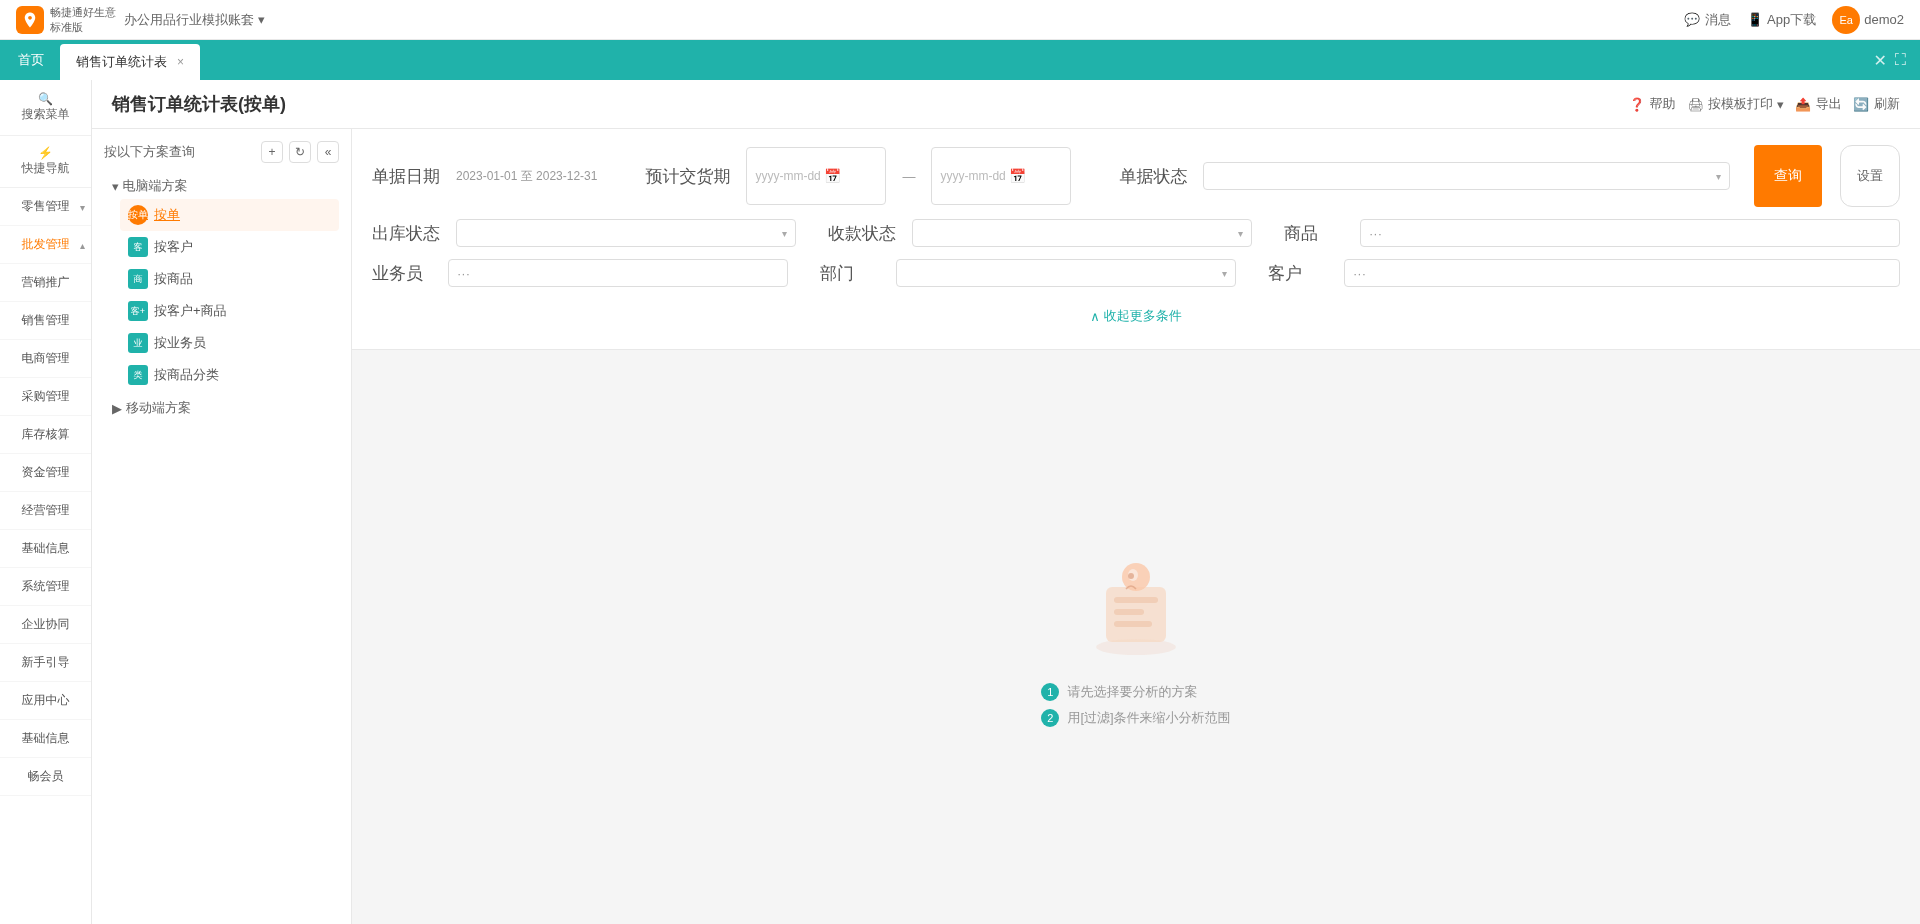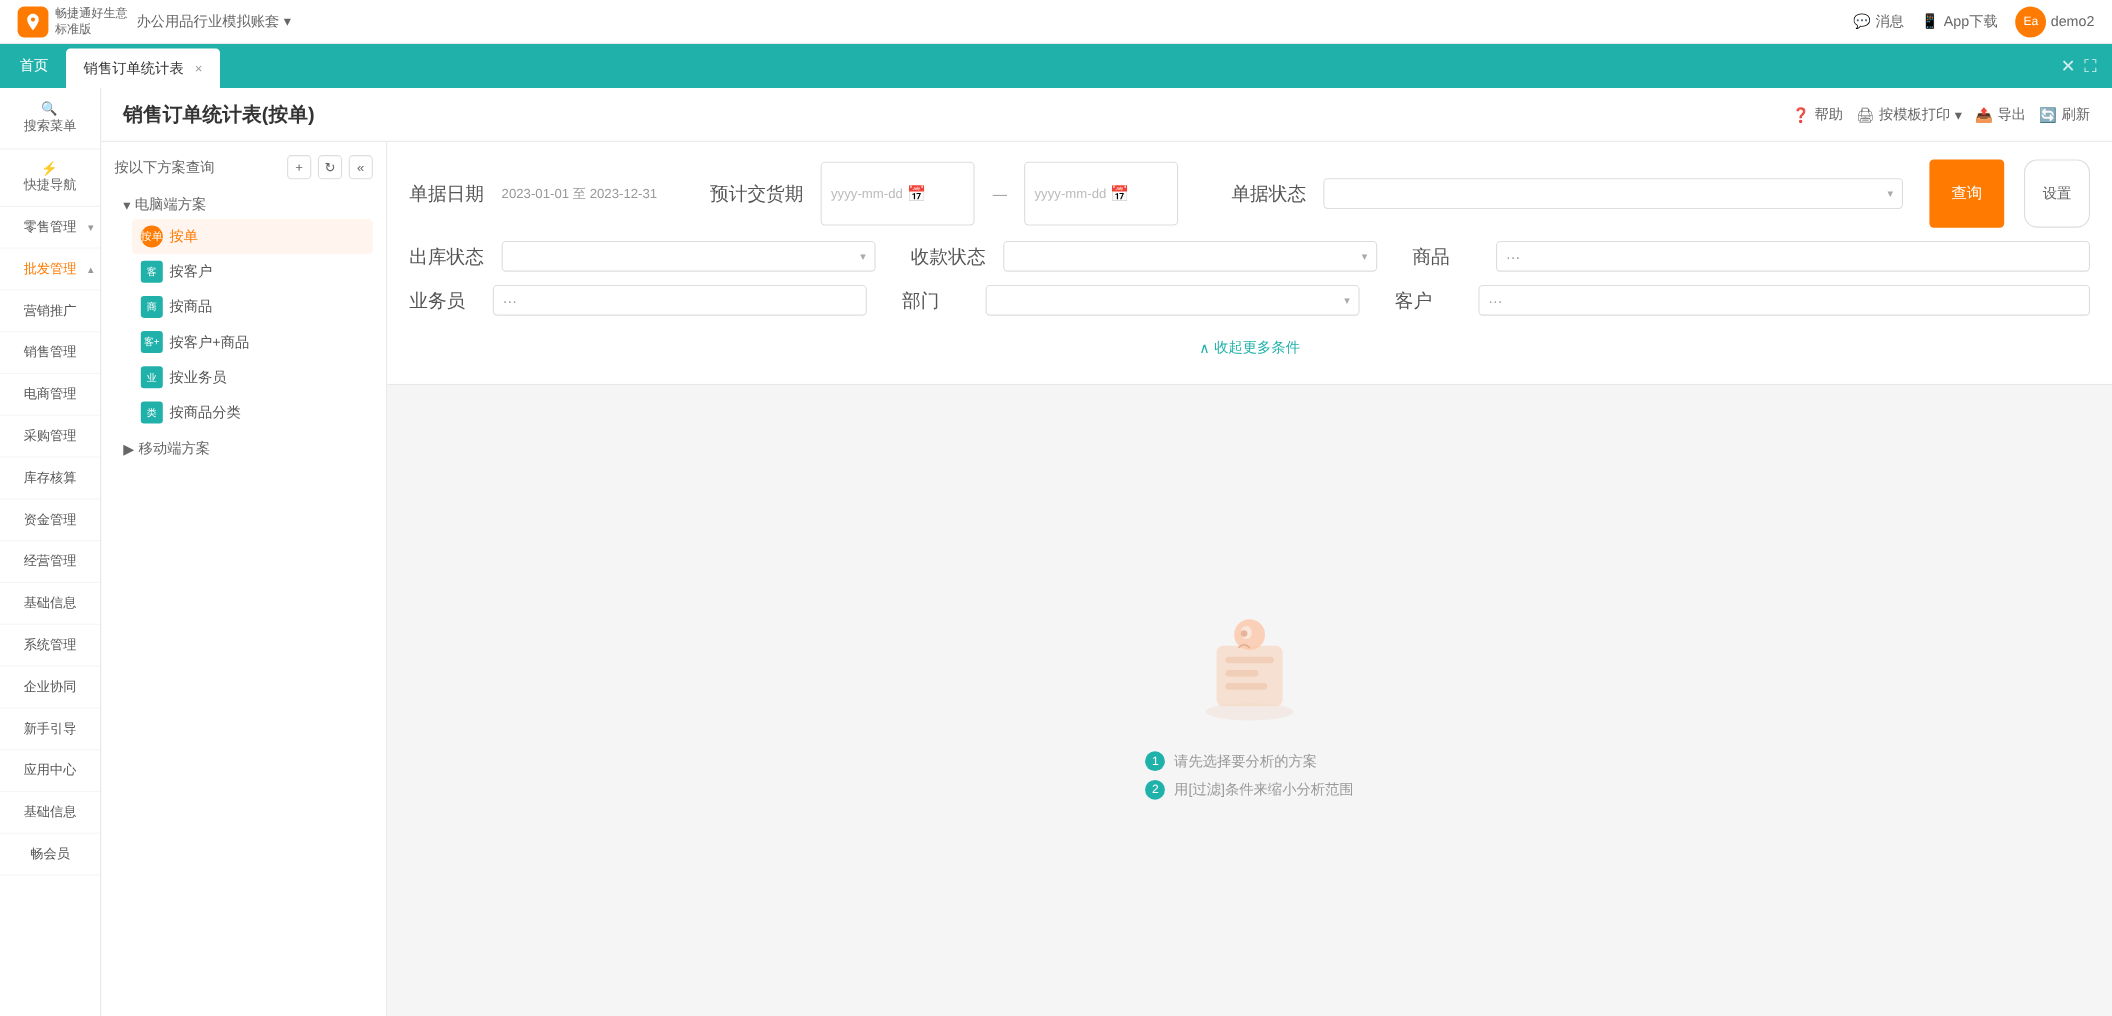--- a/index.html
+++ b/index.html
@@ -52,21 +52,21 @@
     
     .content-area { display: flex; flex: 1; overflow: hidden; }
 
     
     .left-panel { width: 260px; background: #fff; border-right: 1px solid #e8e8e8; padding: 12px; flex-shrink: 0; overflow-y: auto; }
     .left-panel-header { display: flex; align-items: center; justify-content: space-between; margin-bottom: 10px; }
     .left-panel-title { font-size: 13px; color: #666; }
     .left-panel-icons { display: flex; gap: 6px; }
     .left-panel-icon { width: 22px; height: 22px; border-radius: 4px; border: 1px solid #ddd; display: flex; align-items: center; justify-content: center; cursor: pointer; color: #666; font-size: 12px; }
     .tree-item { padding: 6px 8px; cursor: pointer; border-radius: 4px; display: flex; align-items: center; gap: 6px; font-size: 13px; color: #555; }
-    .tree-item.active { background: #fff5ee; color: #ff7a00; }
+    .tree-item.active { background: #fff5ee; color: #ff7a00; text-decoration: underline; }
     .tree-item .tree-icon { width: 20px; height: 20px; border-radius: 50%; background: #ff7a00; display: flex; align-items: center; justify-content: center; color: white; font-size: 11px; flex-shrink: 0; }
     .tree-item .tree-icon.square { border-radius: 3px; background: #20b2aa; }
     .tree-section { margin-bottom: 4px; }
     .tree-section-header { display: flex; align-items: center; gap: 4px; padding: 4px 8px; cursor: pointer; color: #666; font-size: 13px; }
     .tree-children { padding-left: 16px; }
 
     
     .right-panel { flex: 1; display: flex; flex-direction: column; overflow: hidden; background: #f5f5f5; }
 
     

